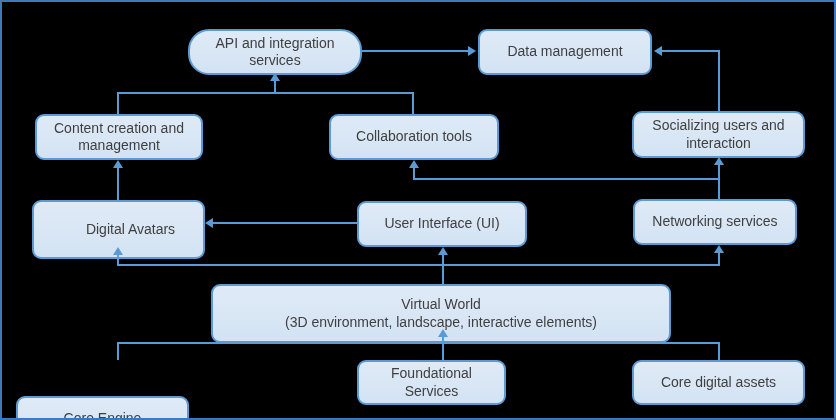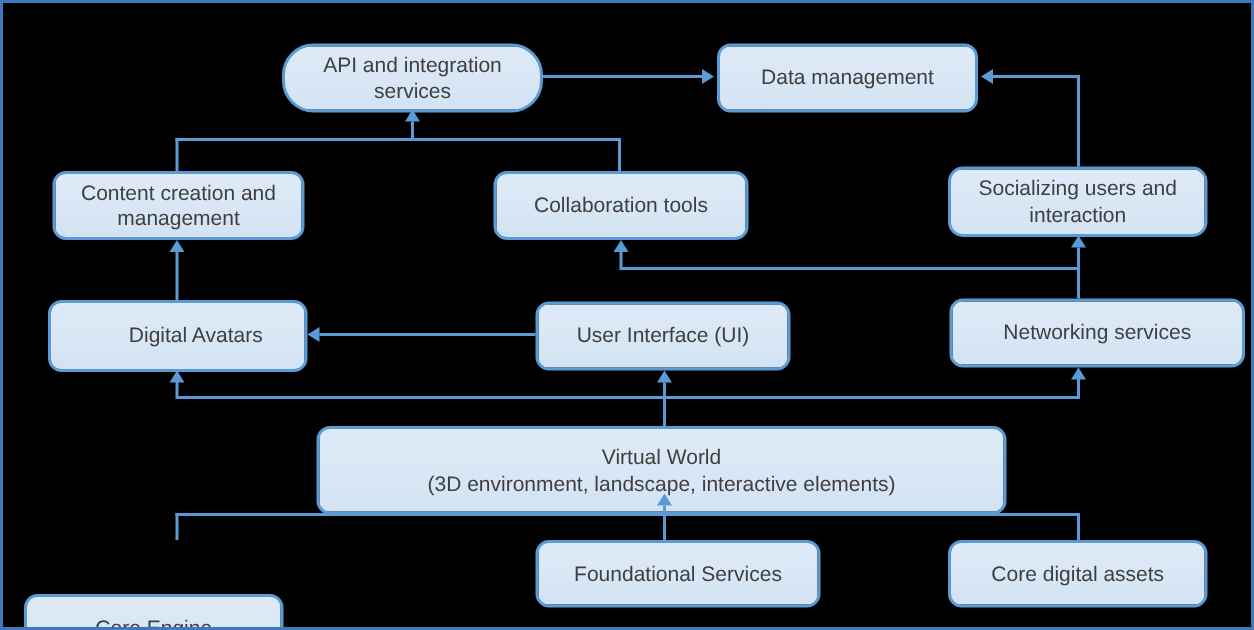--- a/index.html
+++ b/index.html
@@ -68,42 +68,42 @@
   </div>
 
   <div class="node" style="left:327px;top:112px;width:170px;height:46px;text-align:center;">
     <span class="lbl">Collaboration tools</span>
   </div>
 
   <div class="node" style="left:630px;top:109px;width:173px;height:47px;border-radius:10px;">
     <span class="lbl">Socializing users and interaction</span>
   </div>
 
-  <div class="node" style="left:30px;top:198px;width:173px;height:48px;padding-left:36px;">
+  <div class="node" style="left:30px;top:198px;width:173px;height:59px;padding-left:36px;">
     <span class="lbl">Digital Avatars</span>
   </div>
 
   <div class="node" style="left:355px;top:199px;width:170px;height:46px;">
     <span class="lbl">User Interface (UI)</span>
   </div>
 
-  <div class="node" style="left:631px;top:197px;width:197px;height:46px;">
+  <div class="node" style="left:631px;top:197px;width:164px;height:46px;">
     <span class="lbl">Networking services</span>
   </div>
 
   <div class="node" style="left:209px;top:282px;width:460px;height:59px;padding:2px 8px;">
     <span class="lbl">Virtual World</span>
     <span class="lbl">(3D environment, landscape, interactive elements)</span>
   </div>
 
   <div class="node" style="left:14px;top:358px;width:173px;height:45px;margin-top:36px;">
     <span class="lbl">Core Engine</span>
   </div>
 
-  <div class="node" style="left:355px;top:358px;width:190px;height:45px;">
+  <div class="node" style="left:355px;top:358px;width:149px;height:45px;">
     <span class="lbl">Foundational Services</span>
   </div>
 
   <div class="node" style="left:630px;top:358px;width:173px;height:45px;">
     <span class="lbl">Core digital assets</span>
   </div>
 
   <div class="seg" style="left:115px;top:90px;width:297px;height:2px;"></div>
   <div class="seg" style="left:115px;top:90px;width:2px;height:22px;"></div>
   <div class="seg" style="left:410px;top:90px;width:2px;height:22px;"></div>

